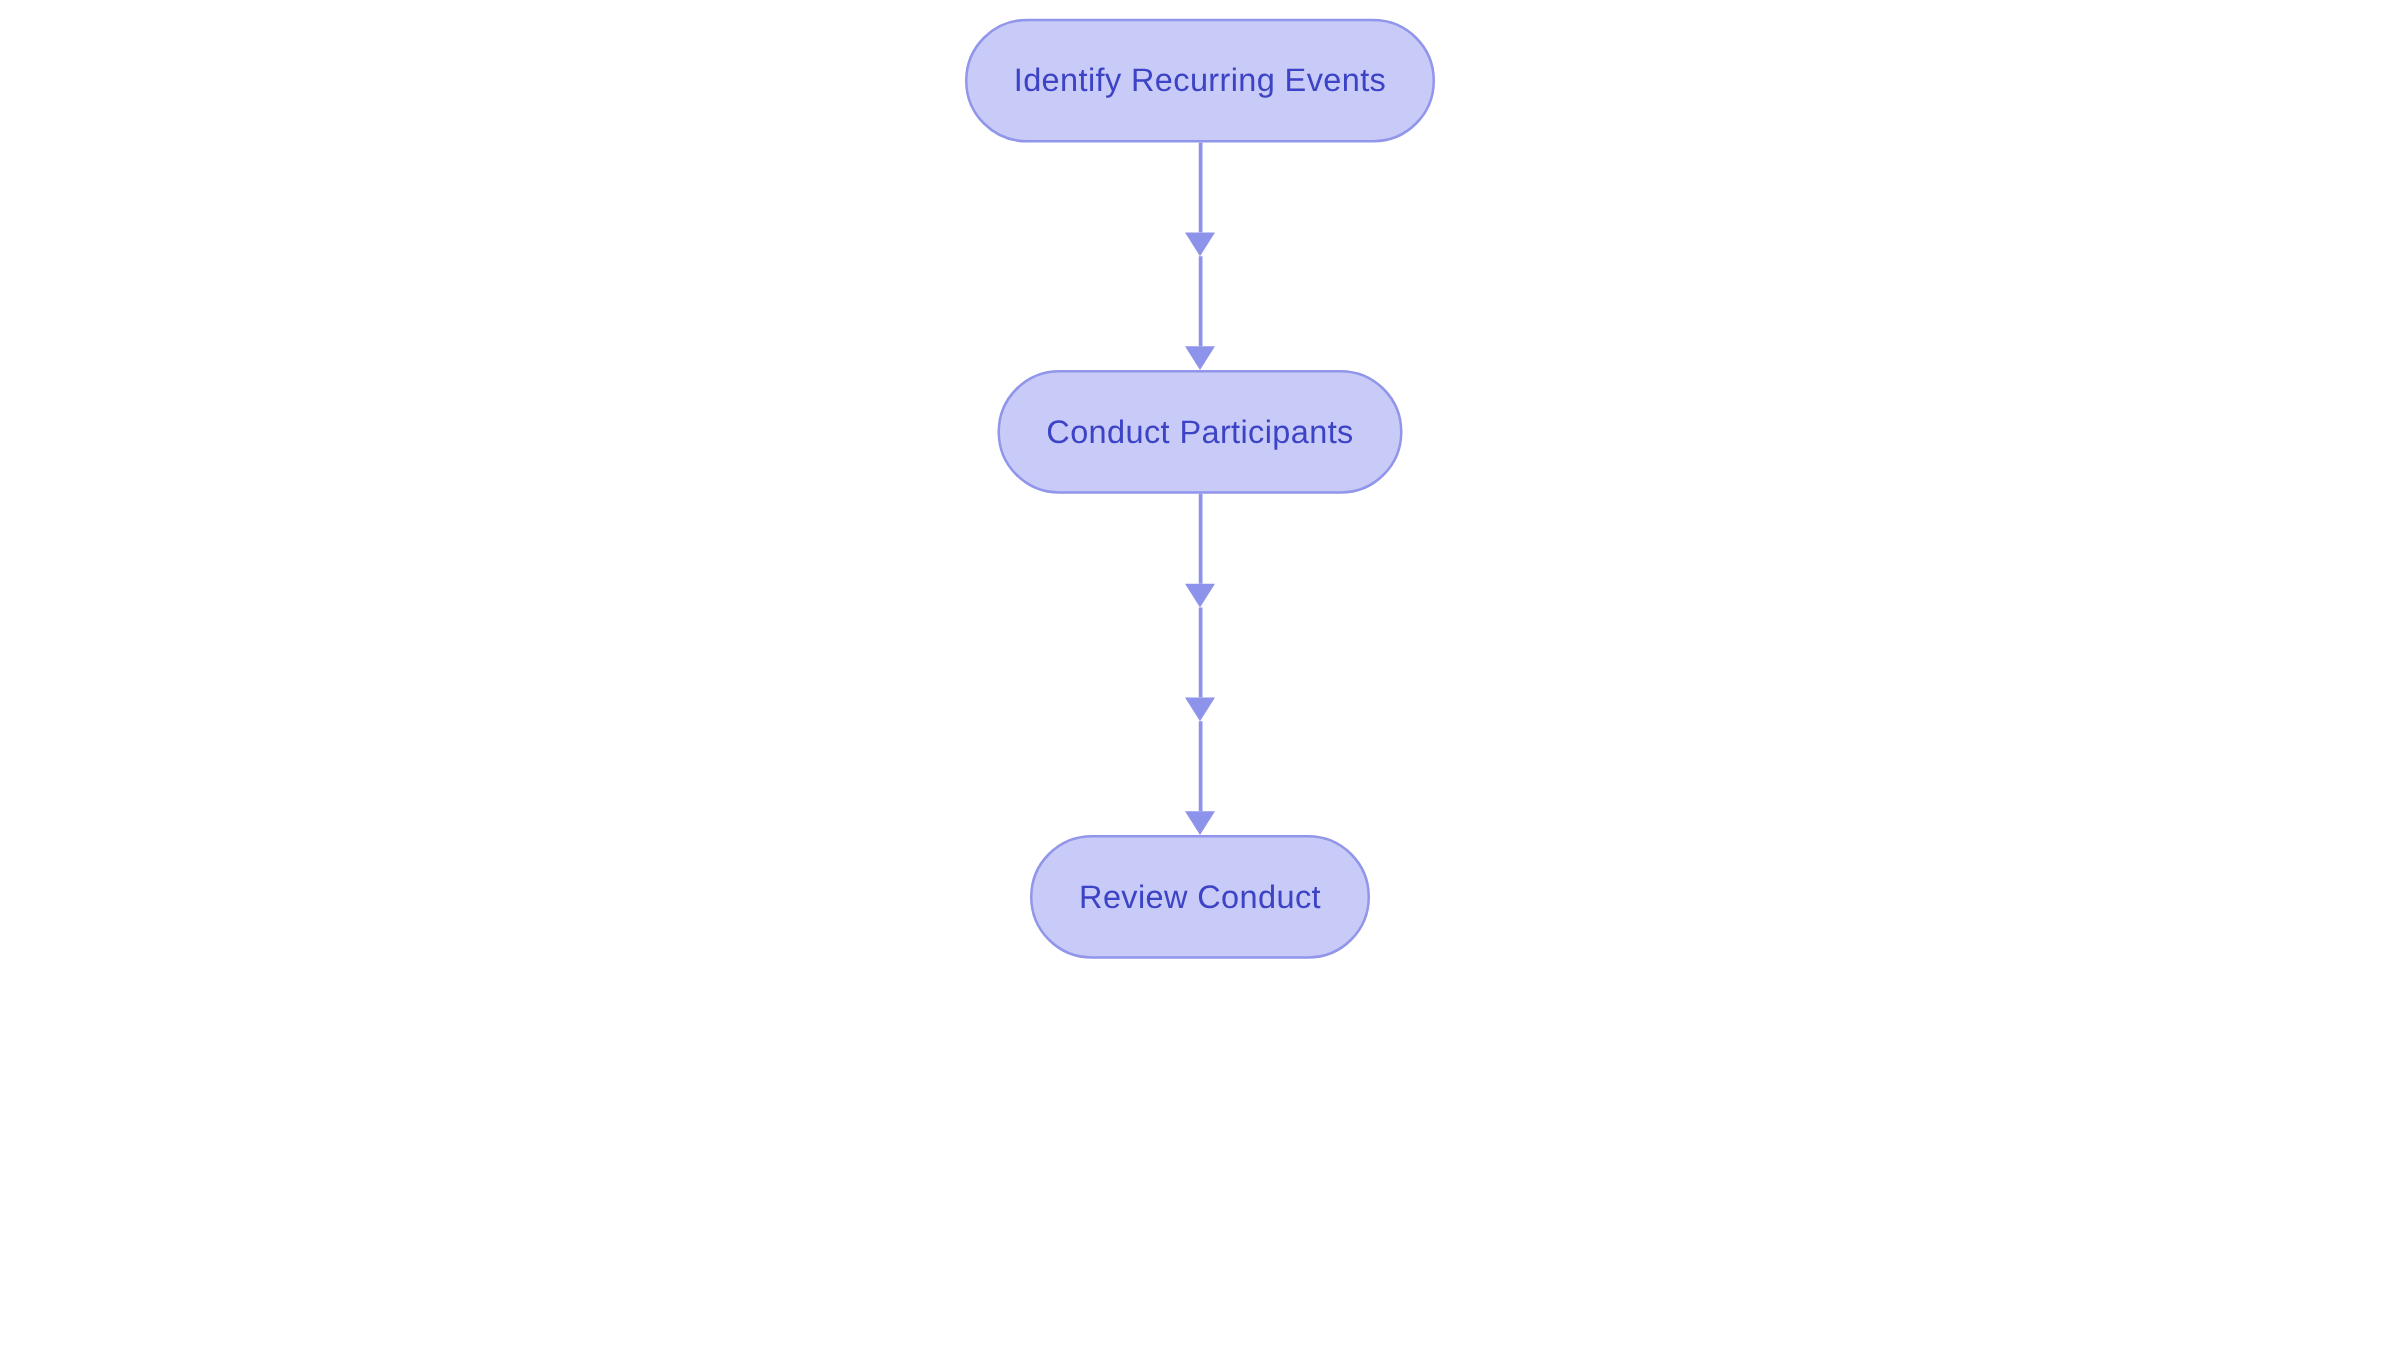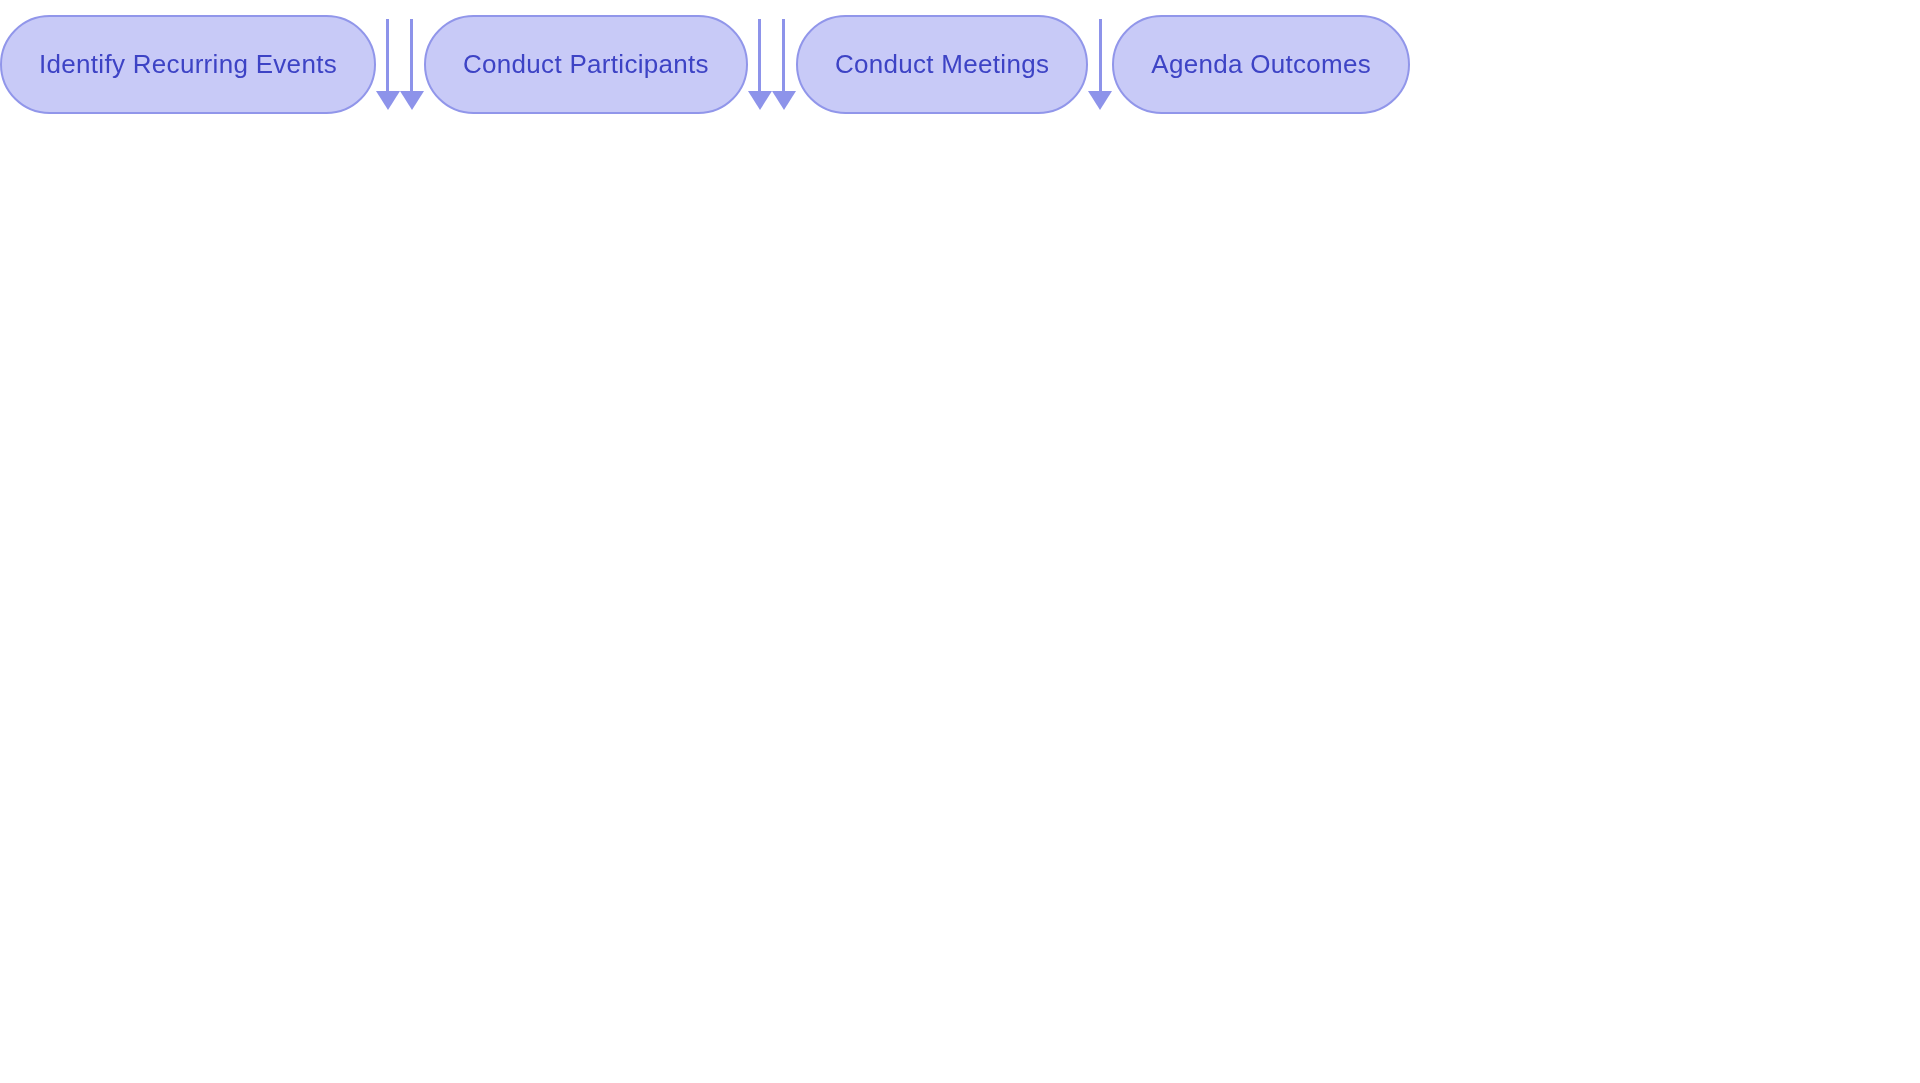--- a/index.html
+++ b/index.html
@@ -14,21 +14,21 @@
     height: 1083px;
     overflow: hidden;
     background: var(--background, #ffffff);
   }
   .flow {
     position: absolute;
     top: 15px;
     left: 0;
     width: 100%;
     display: flex;
-    flex-direction: row;
+    flex-direction: column;
     align-items: center;
   }
   .node {
     box-sizing: border-box;
     height: 99px;
     min-width: 228px;
     padding: 0 37px;
     border-radius: 49.5px;
     background: var(--node-fill, #c8caf7);
     border: 2px solid var(--node-border, #9196ea);
@@ -92,27 +92,24 @@
       <div class="arrow-line"></div>
       <div class="arrow-head"></div>
     </div>
 
 
     <div class="arrow">
       <div class="arrow-line"></div>
       <div class="arrow-head"></div>
     </div>
 
-    <div class="node">
-      <span class="node-label">Conduct Meetings</span>
-    </div>
 
     <div class="arrow">
       <div class="arrow-line"></div>
       <div class="arrow-head"></div>
     </div>
 
     <div class="node">
-      <span class="node-label">Agenda Outcomes</span>
+      <span class="node-label">Review Conduct</span>
     </div>
 
   </div>
 </div>
 
 </body></html>

